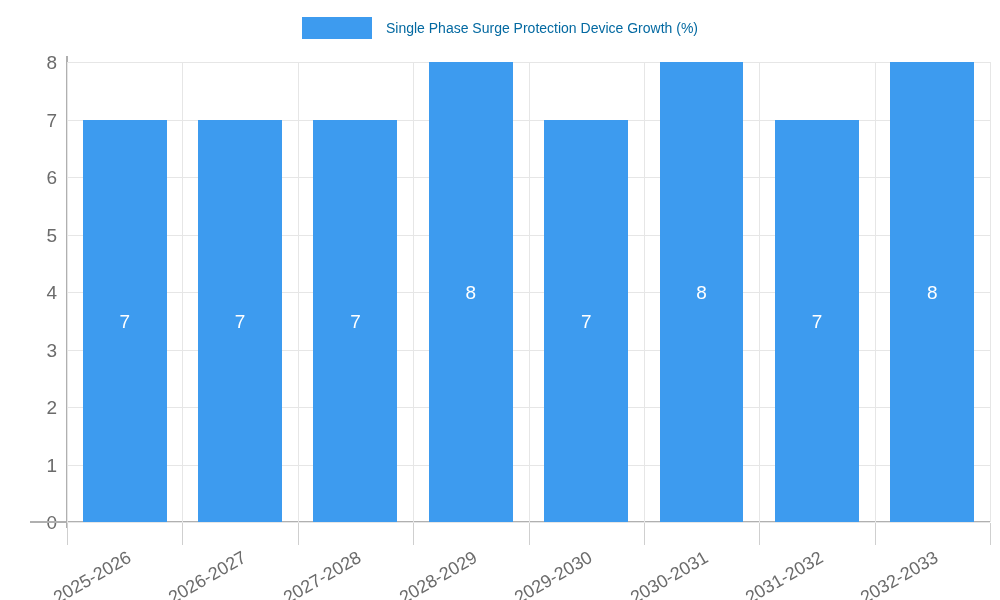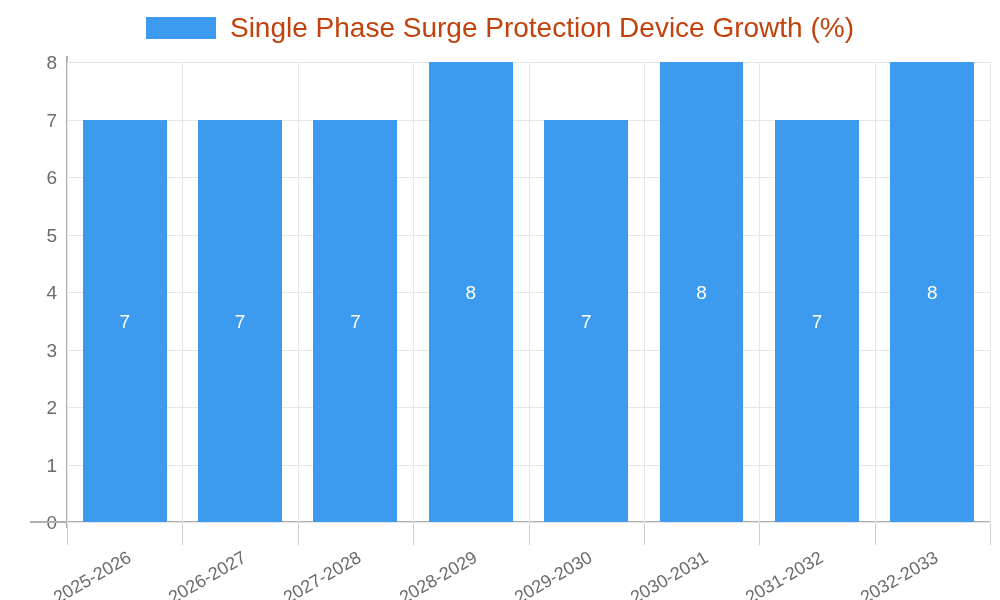--- a/index.html
+++ b/index.html
@@ -37,22 +37,22 @@
     align-items: center;
     gap: 14px;
   }
   .legend-swatch {
     width: 70px;
     height: 22px;
     background: #3d9bef;
     flex: 0 0 auto;
   }
   .legend-label {
-    font-size: 28px;
-    color: #c2410c;
+    font-size: 14px;
+    color: #0369a1;
     white-space: nowrap;
     line-height: 1;
   }
 
   
   #plot {
     position: absolute;
     left: 67px;
     top: 62px;
     width: 923px;

